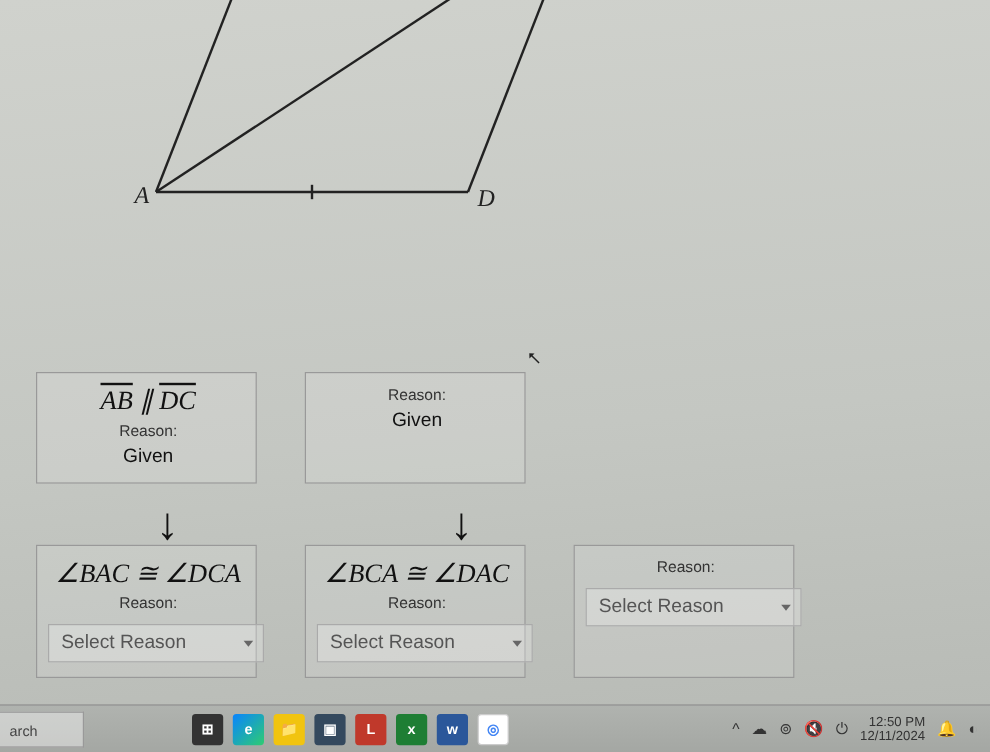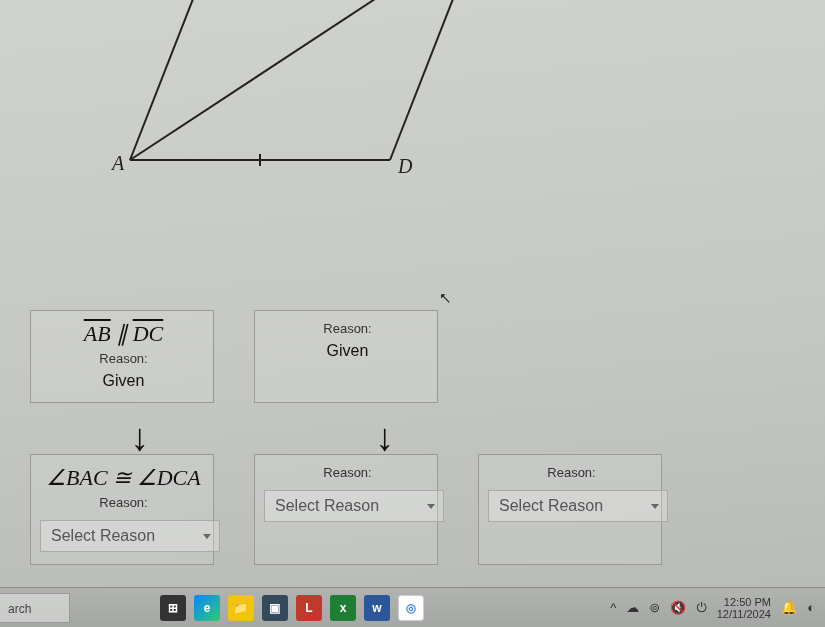--- a/index.html
+++ b/index.html
@@ -138,20 +138,21 @@
   <div class="arrow arrow1">↓</div>
   <div class="arrow arrow2">↓</div>
 
   <div class="proof-row row2">
     <div class="box">
       <div class="statement">∠<i>BAC</i> ≅ ∠<i>DCA</i></div>
       <div class="reason-label">Reason:</div>
       <div class="select">Select Reason</div>
     </div>
     <div class="box">
+      <div class="statement">∠<i>BCA</i> ≅ ∠<i>DAC</i></div>
       <div class="reason-label">Reason:</div>
       <div class="select">Select Reason</div>
     </div>
     <div class="box">
       <div class="reason-label">Reason:</div>
       <div class="select">Select Reason</div>
     </div>
   </div>
 
 </div>

